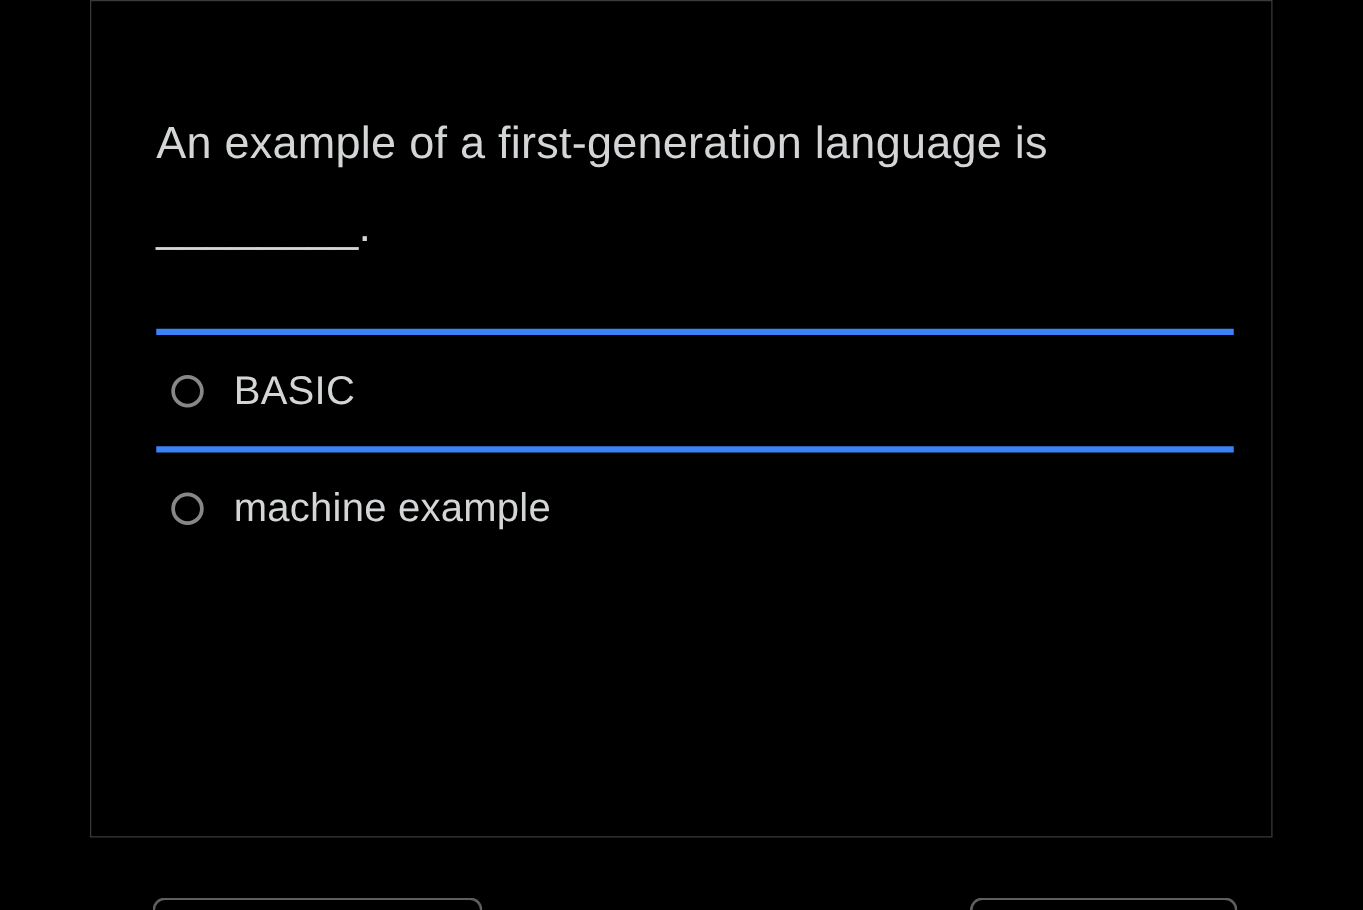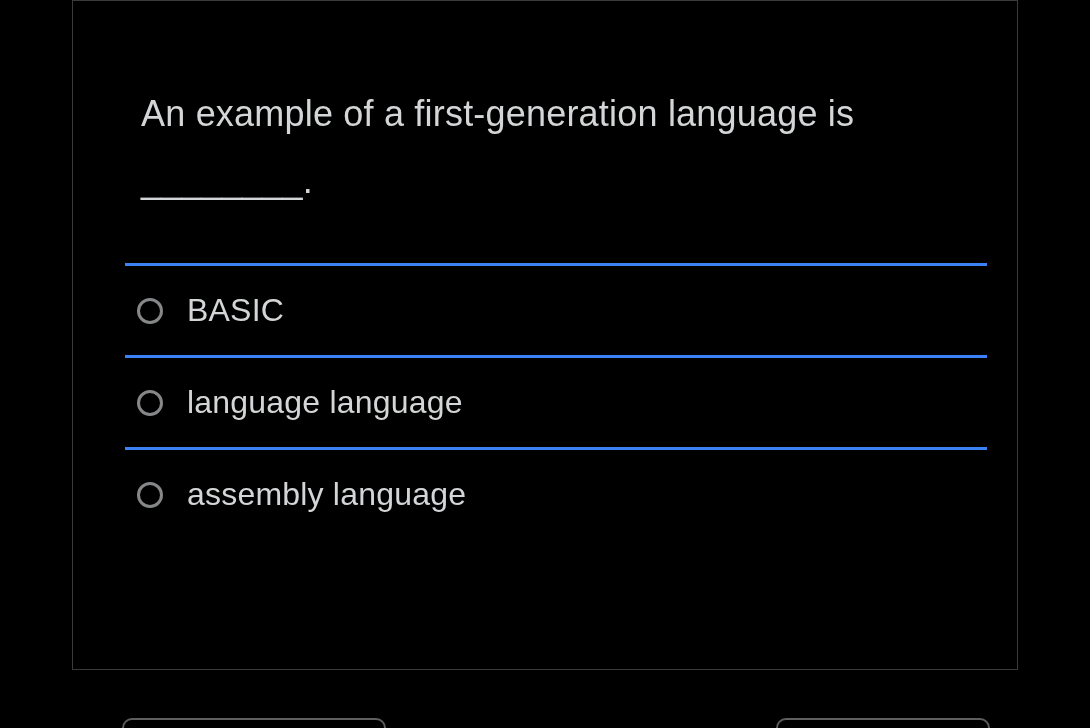--- a/index.html
+++ b/index.html
@@ -25,33 +25,32 @@
   .question-text {
     position: absolute;
     left: 52px;
     right: 52px;
     top: 80px;
     font-size: 36px;
     font-weight: 300;
     line-height: 1.85;
     color: #d3d5d6;
     letter-spacing: 0.2px;
-    margin-left: 16px;
   }
   .options {
     position: absolute;
     left: 52px;
     right: 30px;
     top: 262px;
   }
   .option {
     display: flex;
     align-items: center;
     height: 89px;
-    border-top: 3px solid #3b82f6;
+    border-top: 5px solid #3b82f6;
     cursor: pointer;
   }
   .option:last-child {
     
   }
   .radio {
     width: 26px;
     height: 26px;
     border: 3px solid #868788;
     border-radius: 50%;
@@ -105,28 +104,24 @@
 
   <div class="options">
 
     <div class="option">
       <span class="radio"></span>
       <span class="option-label">BASIC</span>
     </div>
 
     <div class="option">
       <span class="radio"></span>
-      <span class="option-label">language language</span>
+      <span class="option-label">machine example</span>
     </div>
 
 
-    <div class="option">
-      <span class="radio"></span>
-      <span class="option-label">assembly language</span>
-    </div>
 
   </div>
 </div>
 
 <div class="nav-buttons">
   <div class="nav-left"></div>
   <div class="nav-right"></div>
 </div>
 
 </body></html>

